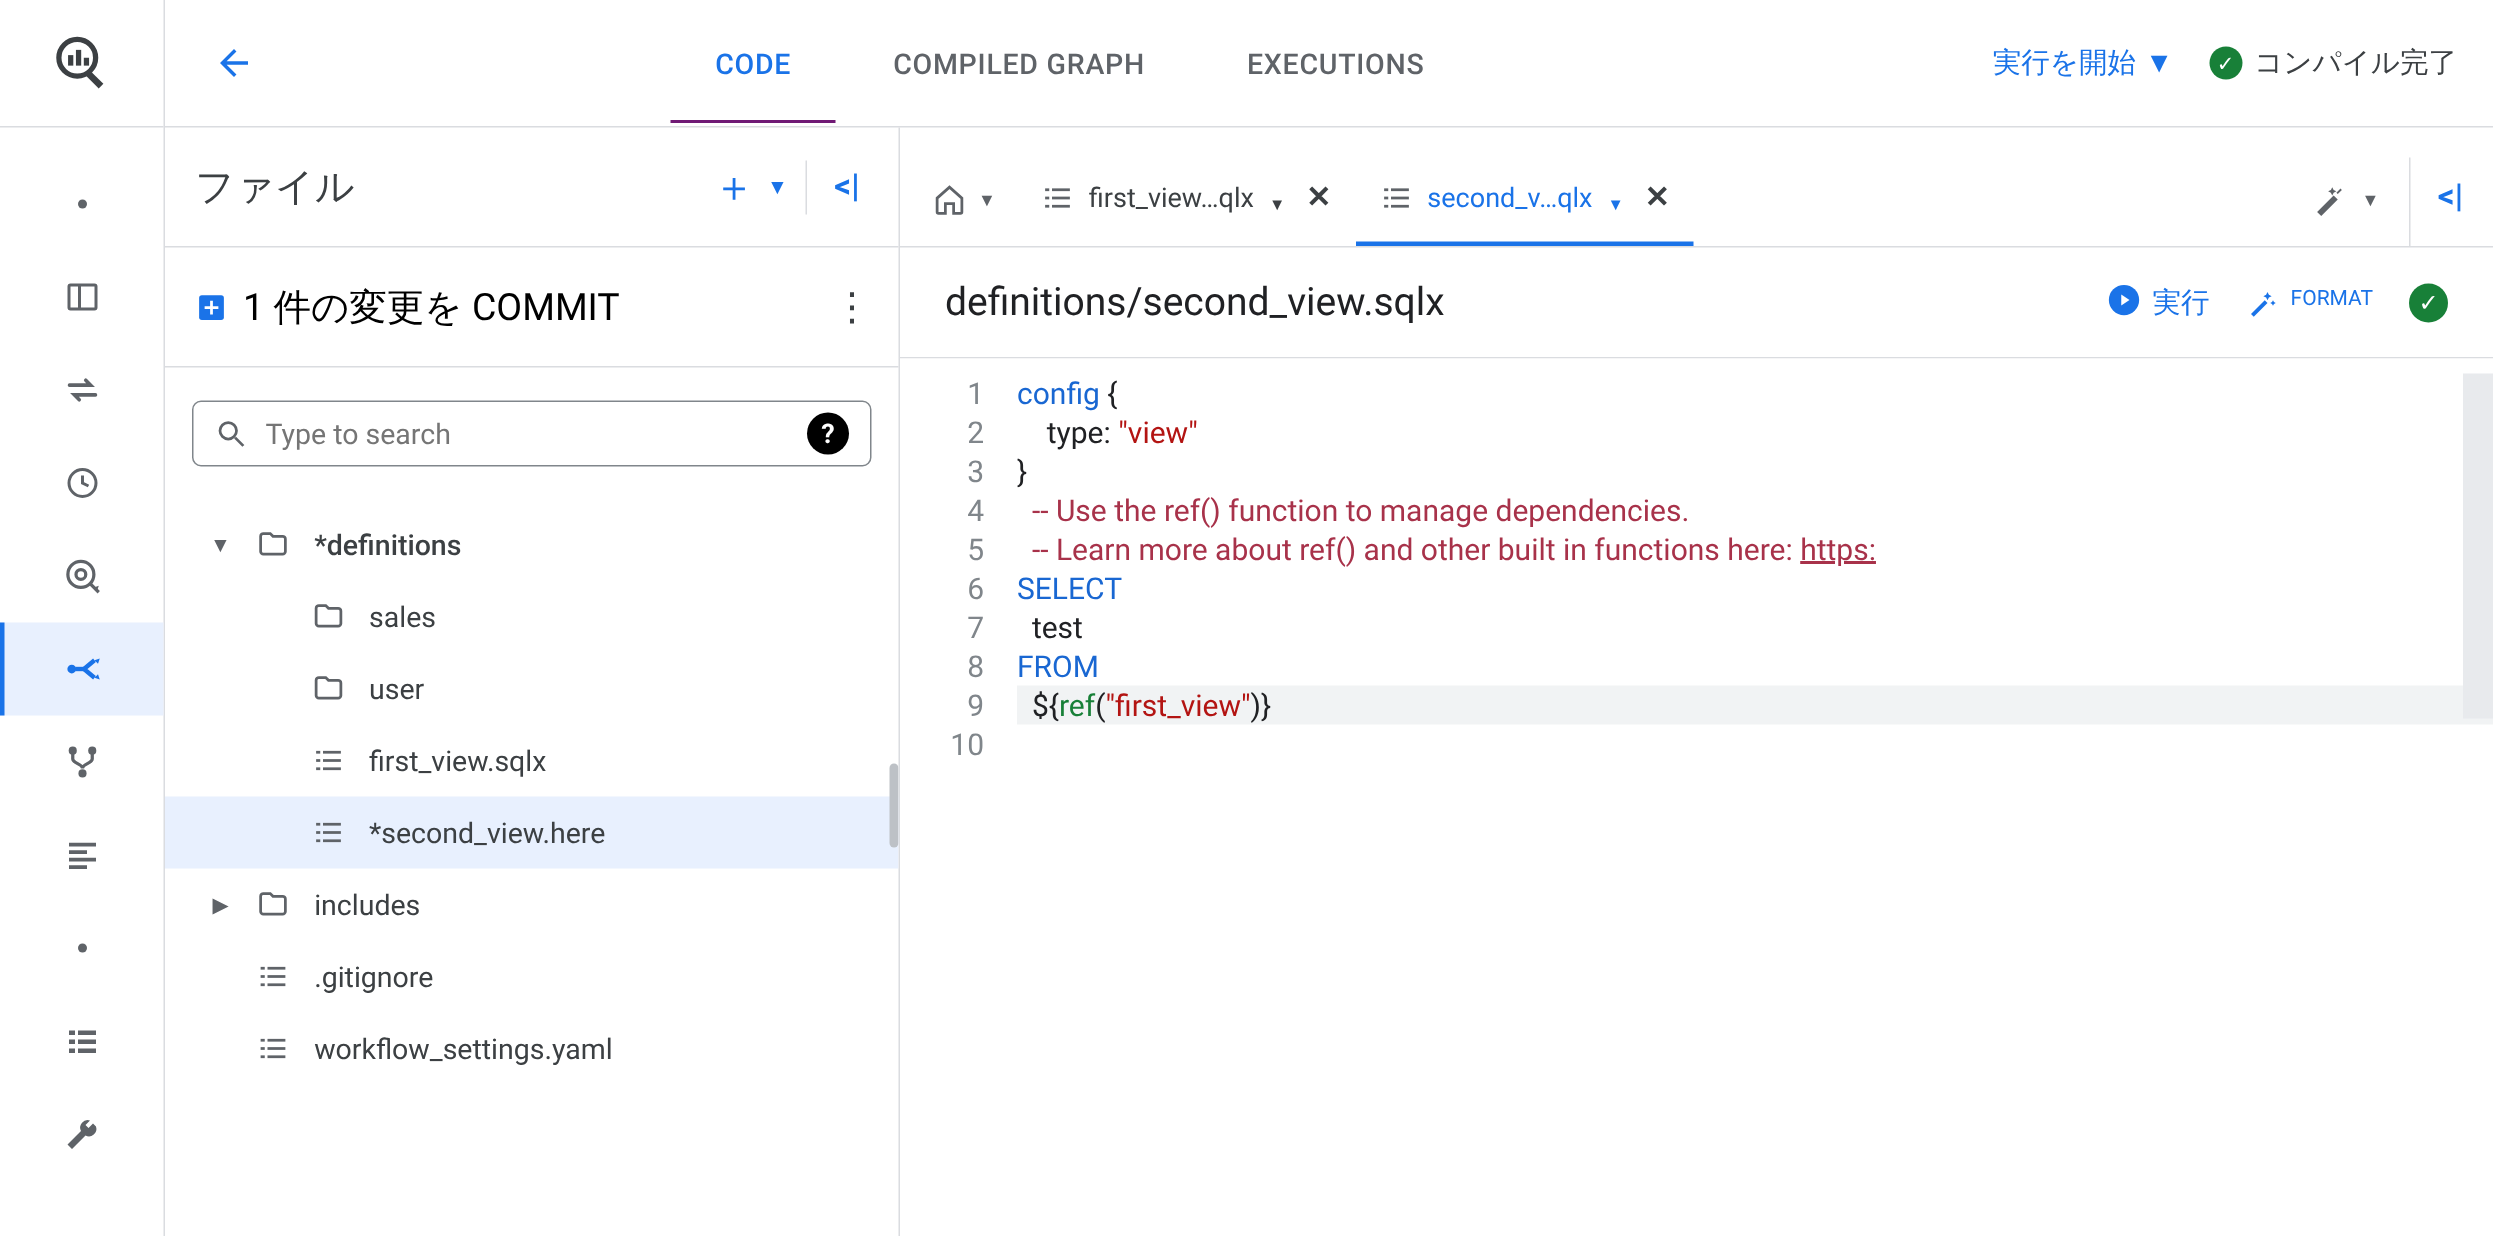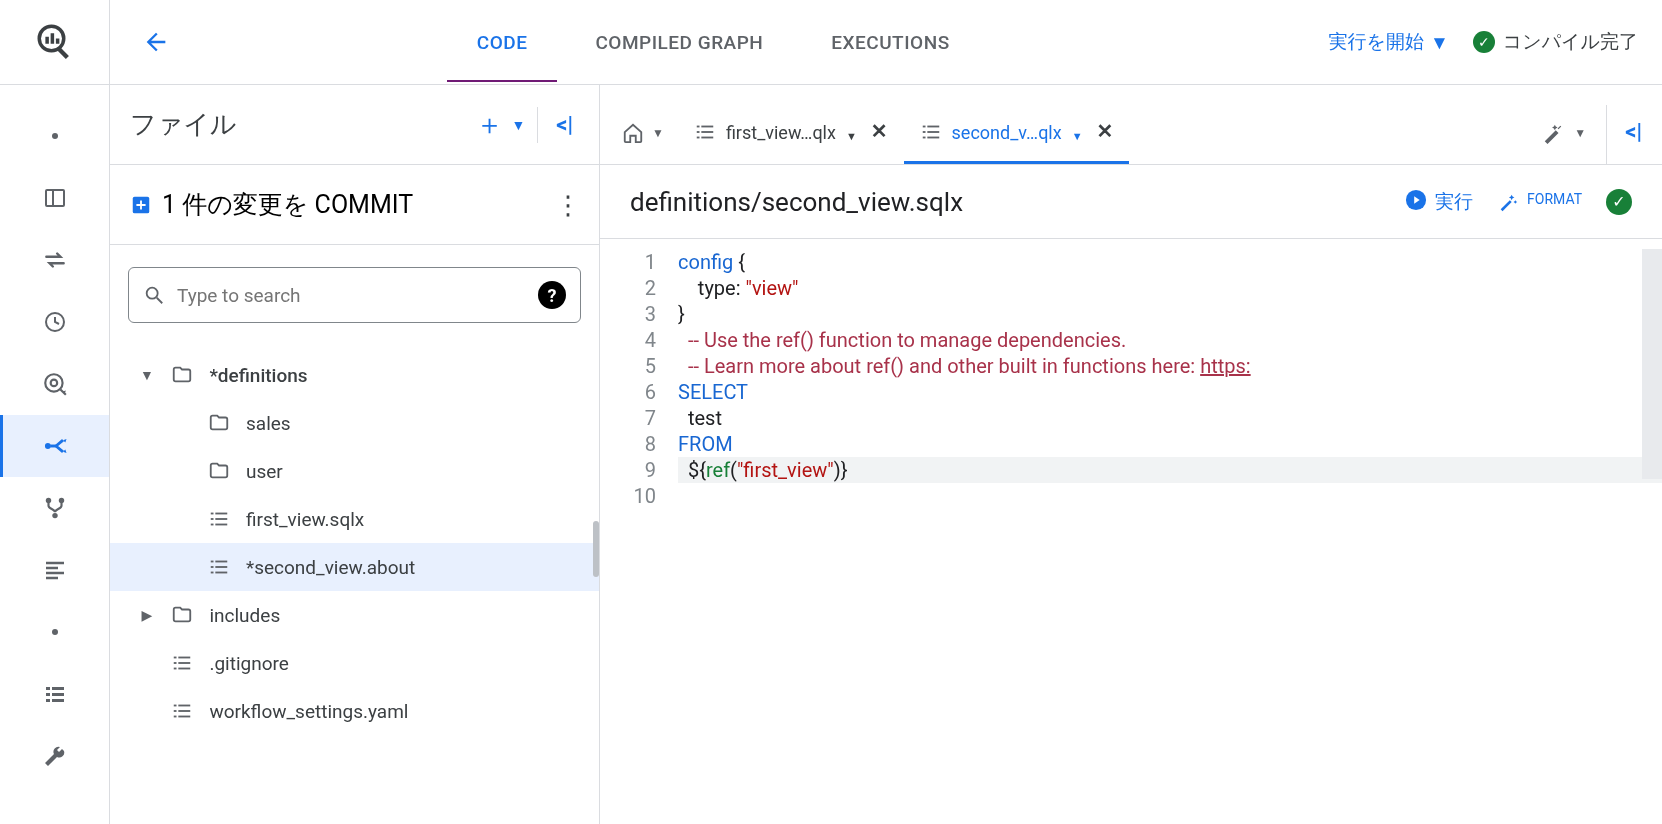--- a/index.html
+++ b/index.html
@@ -35,21 +35,21 @@
 .files { width:490px; border-right:1px solid #dadce0; display:flex; flex-direction:column; }
 .files-head { height:80px; border-bottom:1px solid #dadce0; display:flex; align-items:center; padding:0 20px; gap:12px; }
 .files-title { font-size:26px; flex:1; }
 .plus { color:#1a73e8; font-size:28px; font-weight:500; display:flex; align-items:center; gap:8px; cursor:pointer; }
 .divV { width:1px; height:36px; background:#dadce0; }
 .collapse { color:#1a73e8; font-size:22px; font-weight:bold; cursor:pointer; padding:4px 6px; }
 .commit-row { height:80px; border-bottom:1px solid #dadce0; display:flex; align-items:center; padding:0 20px; gap:12px; }
 .commit-link { color:#000000; font-size:25px; display:flex; align-items:center; gap:10px; cursor:pointer; }
 .menu-dots { font-size:26px; color:#3c4043; cursor:pointer; margin-left:auto; letter-spacing:-2px; }
 .search-wrap { padding:22px 18px; }
-.search-box { height:56px; border:1px solid #80868b; border-radius:6px; display:flex; align-items:center; padding:0 14px; gap:12px; }
+.search-box { height:44px; border:1px solid #80868b; border-radius:6px; display:flex; align-items:center; padding:0 14px; gap:12px; }
 .search-box input { flex:1; border:none; outline:none; font-size:19px; color:#5f6368; background:transparent; }
 .help-circle { width:28px; height:28px; background:#000; border-radius:50%; color:#fff; display:flex; align-items:center; justify-content:center; font-size:18px; font-weight:bold; cursor:pointer; }
 .tree { padding:6px 0; overflow:auto; position:relative; }
 .tree-row { height:48px; display:flex; align-items:center; font-size:19px; color:#3c4043; cursor:pointer; padding-right:18px; }
 .tree-row.active { background:#e8f0fe; }
 .tree-row .arrow { width:22px; text-align:center; color:#5f6368; font-size:14px; }
 .tree-scroll-thumb { position:absolute; right:0; top:176px; width:6px; height:56px; background:#bdc1c6; border-radius:3px; }
 .ind1 { padding-left:26px; }
 .ind2 { padding-left:94px; }
 .tree-icon { width:30px; display:flex; justify-content:center; color:#5f6368; margin-right:12px; }
@@ -288,21 +288,21 @@
               <span class="tree-icon">
                 <svg width="22" height="22" viewBox="0 0 24 24">
                   <rect x="3" y="5" width="3" height="2" fill="#5f6368"></rect>
                   <rect x="8" y="5" width="13" height="2" fill="#5f6368"></rect>
                   <rect x="3" y="11" width="3" height="2" fill="#5f6368"></rect>
                   <rect x="8" y="11" width="13" height="2" fill="#5f6368"></rect>
                   <rect x="3" y="17" width="3" height="2" fill="#5f6368"></rect>
                   <rect x="8" y="17" width="13" height="2" fill="#5f6368"></rect>
                 </svg>
               </span>
-              <span>*second_view.about</span>
+              <span>*second_view.here</span>
             </div>
             <div class="tree-row ind1"><span class="arrow">▶</span>&nbsp;&nbsp;<span class="tree-icon">
                 <svg width="22" height="22" viewBox="0 0 24 24">
                   <path d="M3 6a2 2 0 0 1 2-2h5l2 2h7a2 2 0 0 1 2 2v9a2 2 0 0 1-2 2H5a2 2 0 0 1-2-2z" fill="none" stroke="#5f6368" stroke-width="2"></path>
                 </svg>
               </span><span>includes</span></div>
             <div class="tree-row ind1"><span class="arrow"></span>&nbsp;&nbsp;<span class="tree-icon">
                 <svg width="22" height="22" viewBox="0 0 24 24">
                   <rect x="3" y="5" width="3" height="2" fill="#5f6368"></rect>
                   <rect x="8" y="5" width="13" height="2" fill="#5f6368"></rect>

